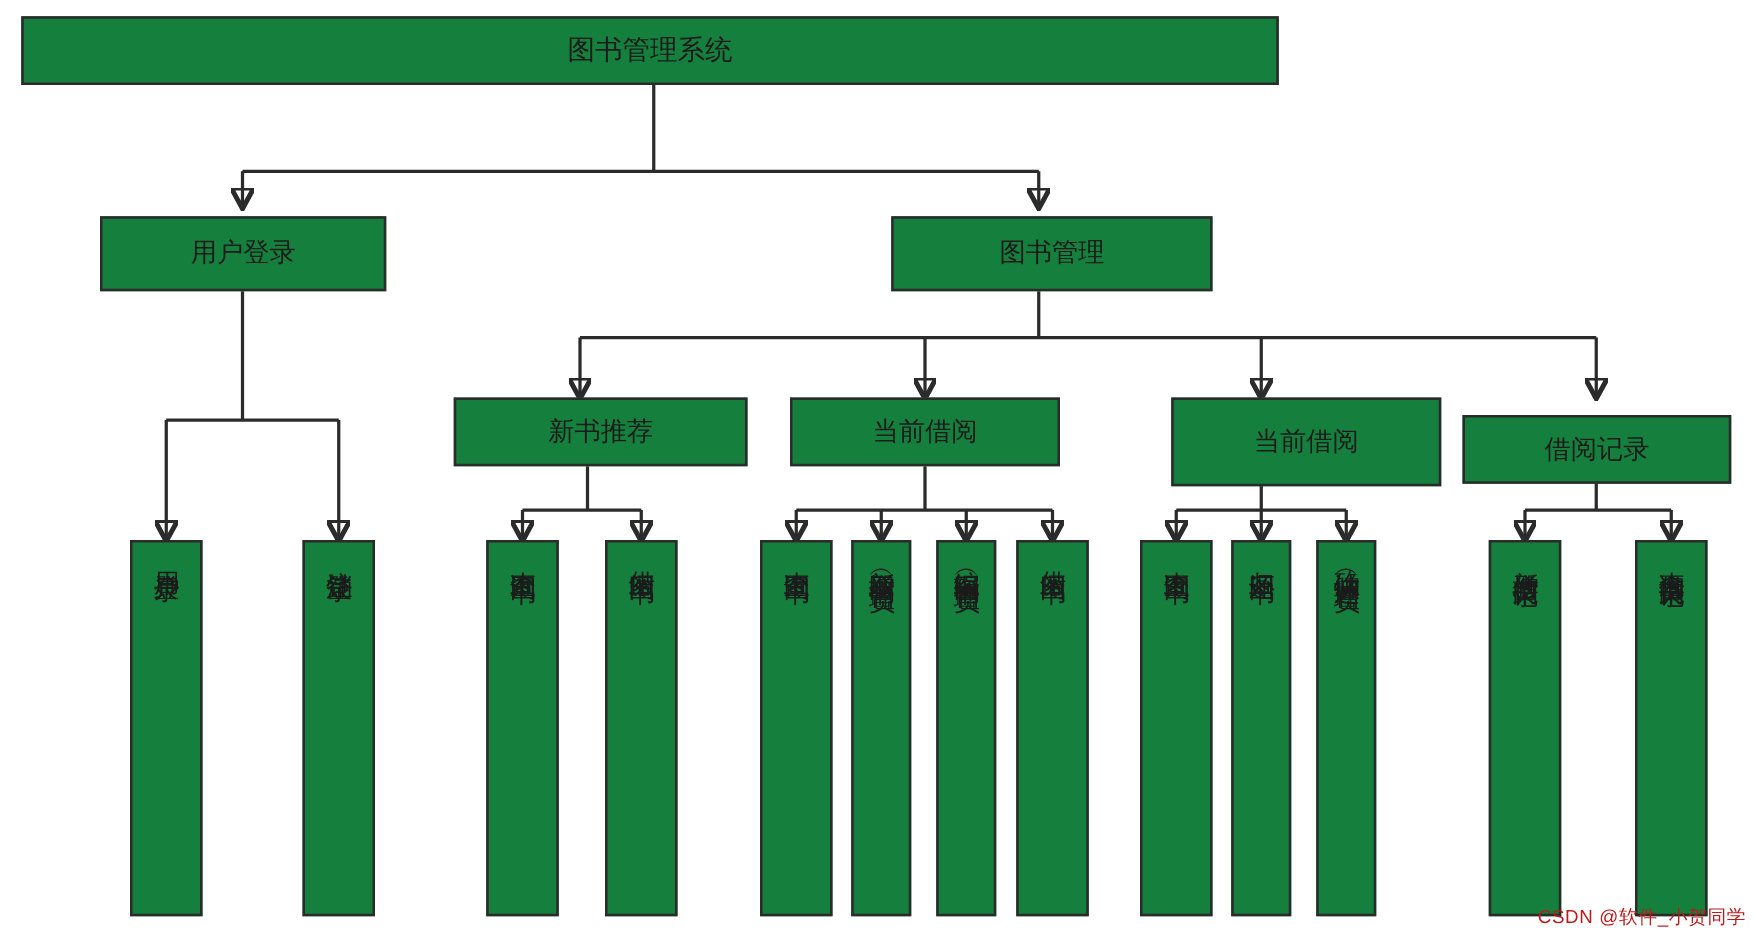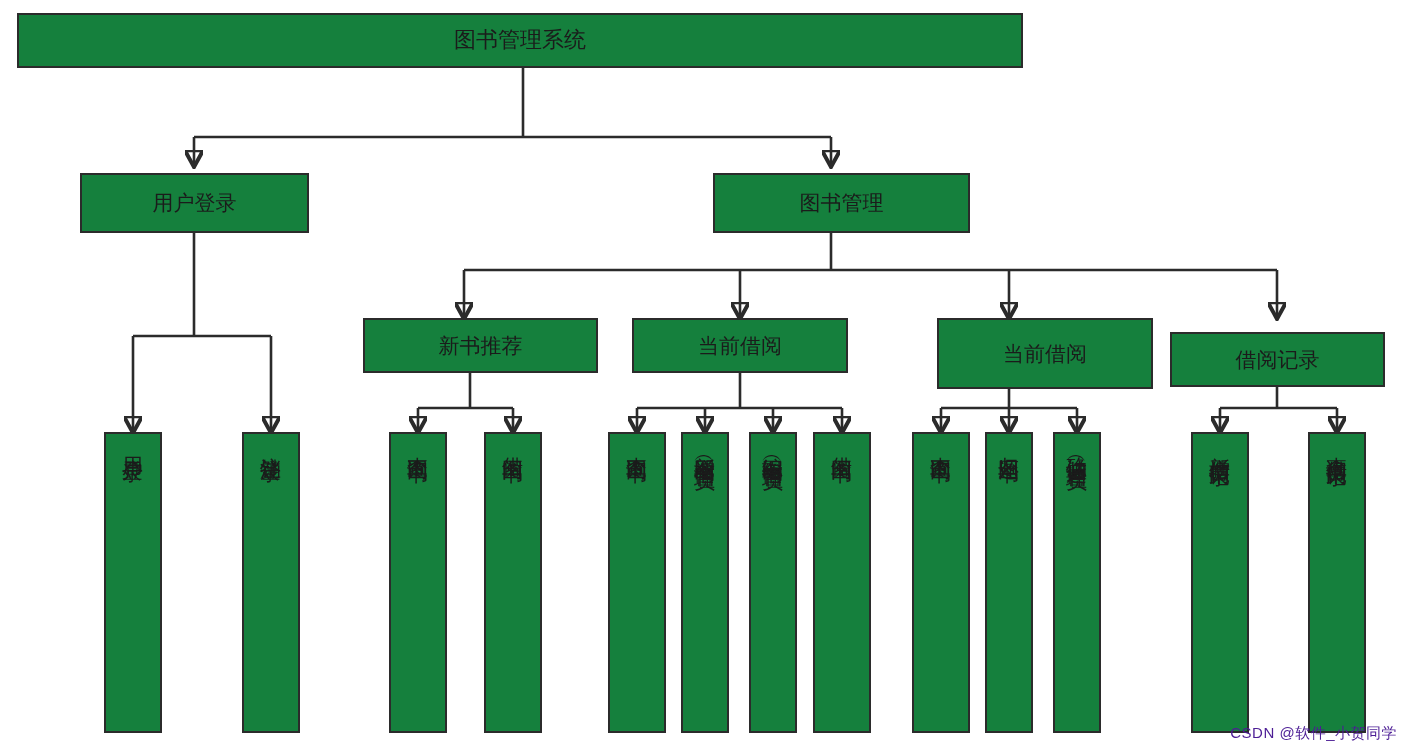--- a/index.html
+++ b/index.html
@@ -44,21 +44,21 @@
     font-size:21px;
     letter-spacing:2px;
     line-height:1;
   }
 
   .wm{
     position:absolute;
     right:8px;
     bottom:4px;
     font-size:15px;
-    color:#4c1d95;
+    color:#b91c1c;
     letter-spacing:.5px;
     white-space:nowrap;
     pointer-events:none;
   }
   svg.links{position:absolute;left:0;top:0;width:1405px;height:747px;}
   svg.links line, svg.links path{stroke:#2b2b2b;stroke-width:2.6;fill:none;}
 </style>
 </head>
 <body>
 

